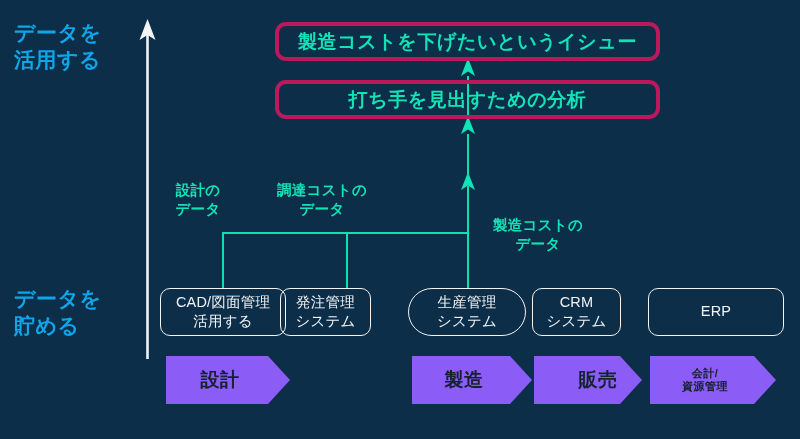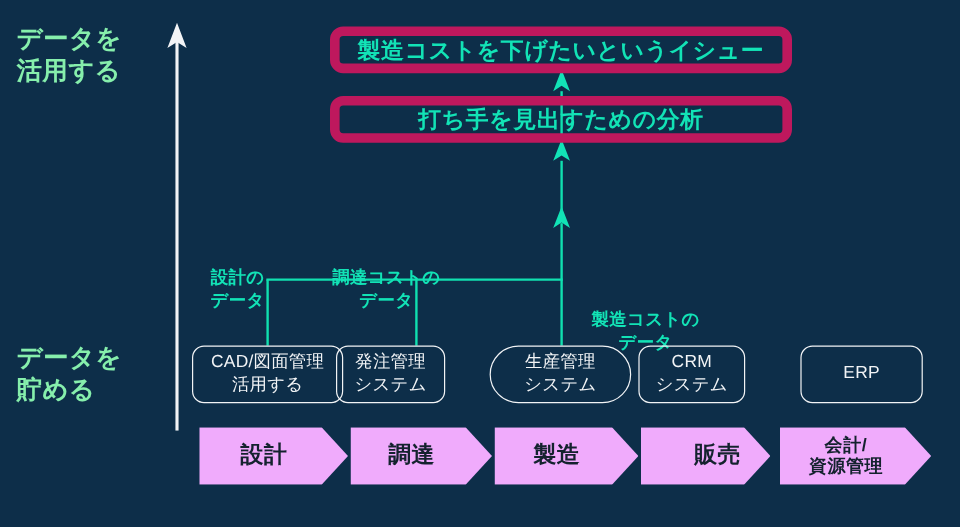--- a/index.html
+++ b/index.html
@@ -14,39 +14,39 @@
   }
   #canvas {
     position: absolute;
     left: 0; top: 0;
     width: 800px; height: 439px;
   }
 
   
   .axis-label {
     position: absolute;
-    color: #86efac;
+    color: #0ea5e9;
     font-weight: bold;
     font-size: 21px;
     line-height: 1.28;
     letter-spacing: 0.5px;
     white-space: pre-line;
     text-align: left;
   }
   #label-top    { left: 14px; top: 20px;  width: 128px; }
   #label-bottom { left: 14px; top: 286px; width: 128px; }
 
   
   #axis-arrow { position: absolute; left: 130px; top: 14px; width: 36px; height: 345px; }
 
   
   .teal-box {
     position: absolute;
     left: 275px; width: 385px;
-    border: 8px solid #be185d;
+    border: 4px solid #be185d;
     border-radius: 11px;
     box-sizing: border-box;
     display: flex;
     align-items: center;
     justify-content: center;
     color: #12e3b6;
     font-size: 19px;
     font-weight: bold;
     letter-spacing: 0.6px;
   }
@@ -60,21 +60,20 @@
   
   .data-label {
     position: absolute;
     color: #12e3b6;
     font-size: 14.5px;
     font-weight: bold;
     line-height: 1.3;
     text-align: center;
     white-space: pre-line;
     letter-spacing: 0.3px;
-    margin-top: 42px;
   }
   #data-label-0 { left: 152px; top: 181px; width: 92px; }
   #data-label-1 { left: 258px; top: 181px; width: 128px; }
   #data-label-2 { left: 470px; top: 216px; width: 136px; }
 
   
   .system-box {
     position: absolute;
     top: 288px; height: 48px;
     border: 1.6px solid #f2f4f6;
@@ -87,42 +86,42 @@
     font-size: 14.5px;
     line-height: 1.32;
     text-align: center;
     white-space: pre-line;
     letter-spacing: 0.2px;
   }
   #system-box-0 { left: 160px; width: 126px; }
   #system-box-1 { left: 280px; width: 91px; }
   #system-box-2 { left: 408px; width: 118px; border-radius: 24px; }
   #system-box-3 { left: 532px; width: 89px; }
-  #system-box-4 { left: 667px; width: 102px; }
+  #system-box-4 { left: 648px; width: 136px; }
 
   
   .chevron {
     position: absolute;
     top: 356px; height: 48px;
-    background: #f0abfc;
+    background: #8b5cf6;
     box-sizing: border-box;
     display: flex;
     align-items: center;
     justify-content: center;
     color: #14222e;
     font-size: 19px;
     font-weight: bold;
     line-height: 1.16;
     text-align: center;
     white-space: pre-line;
     letter-spacing: 0.5px;
     clip-path: polygon(0 0, calc(100% - 22px) 0, 100% 50%, calc(100% - 22px) 100%, 0 100%);
     padding-right: 16px;
   }
-  .chevron.small-text { font-size: 15px; }
+  .chevron.small-text { font-size: 11px; }
   #chevron-0 { left: 166px; width: 124px; }
   #chevron-1 { left: 292px; width: 118px; }
   #chevron-2 { left: 412px; width: 120px; }
   #chevron-3 { left: 534px; width: 108px; padding-left: 36px; }
   #chevron-4 { left: 650px; width: 126px; }
 </style>
 </head>
 <body>
 
 <div id="canvas">
@@ -171,19 +170,18 @@
 活用する</div>
   <div class="system-box" id="system-box-1">発注管理
 システム</div>
   <div class="system-box" id="system-box-2">生産管理
 システム</div>
   <div class="system-box" id="system-box-3">CRM
 システム</div>
   <div class="system-box" id="system-box-4">ERP</div>
 
   <div class="chevron" id="chevron-0">設計</div>
-  <div class="chevron" id="chevron-1">調達</div>
   <div class="chevron" id="chevron-2">製造</div>
   <div class="chevron" id="chevron-3">販売</div>
   <div class="chevron small-text" id="chevron-4">会計/
 資源管理</div>
 
 </div>
 
 </body></html>

